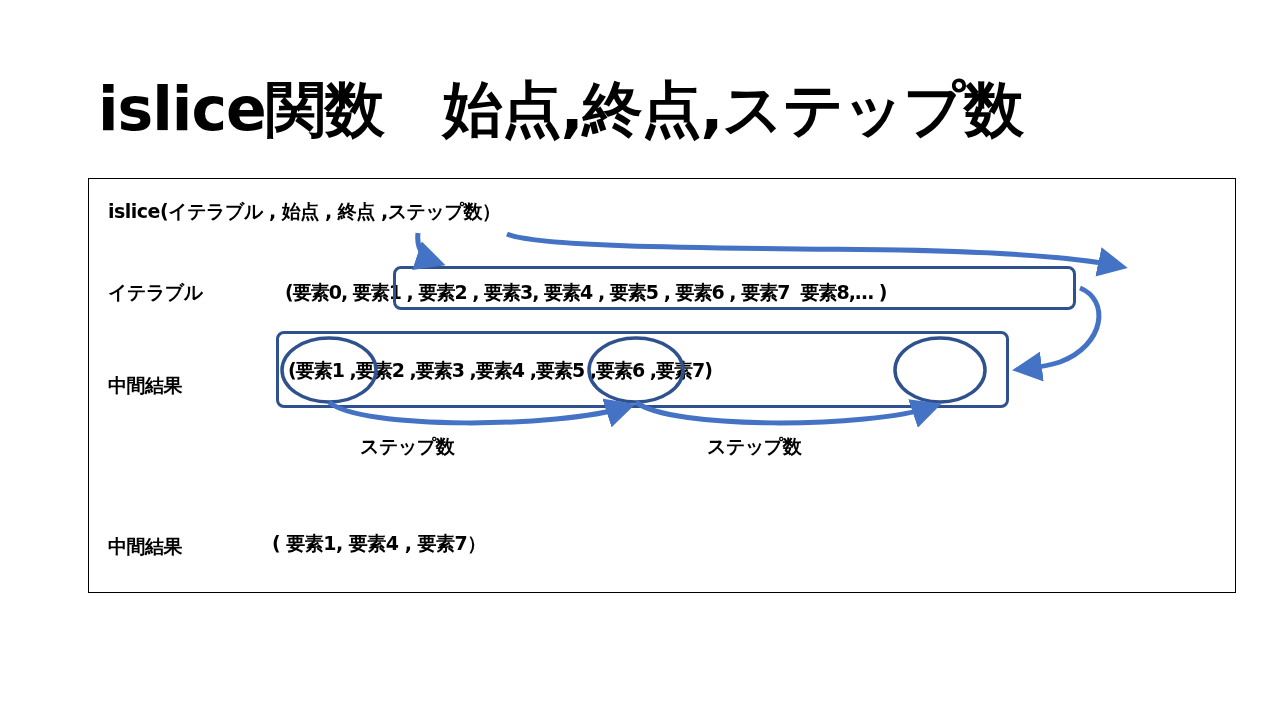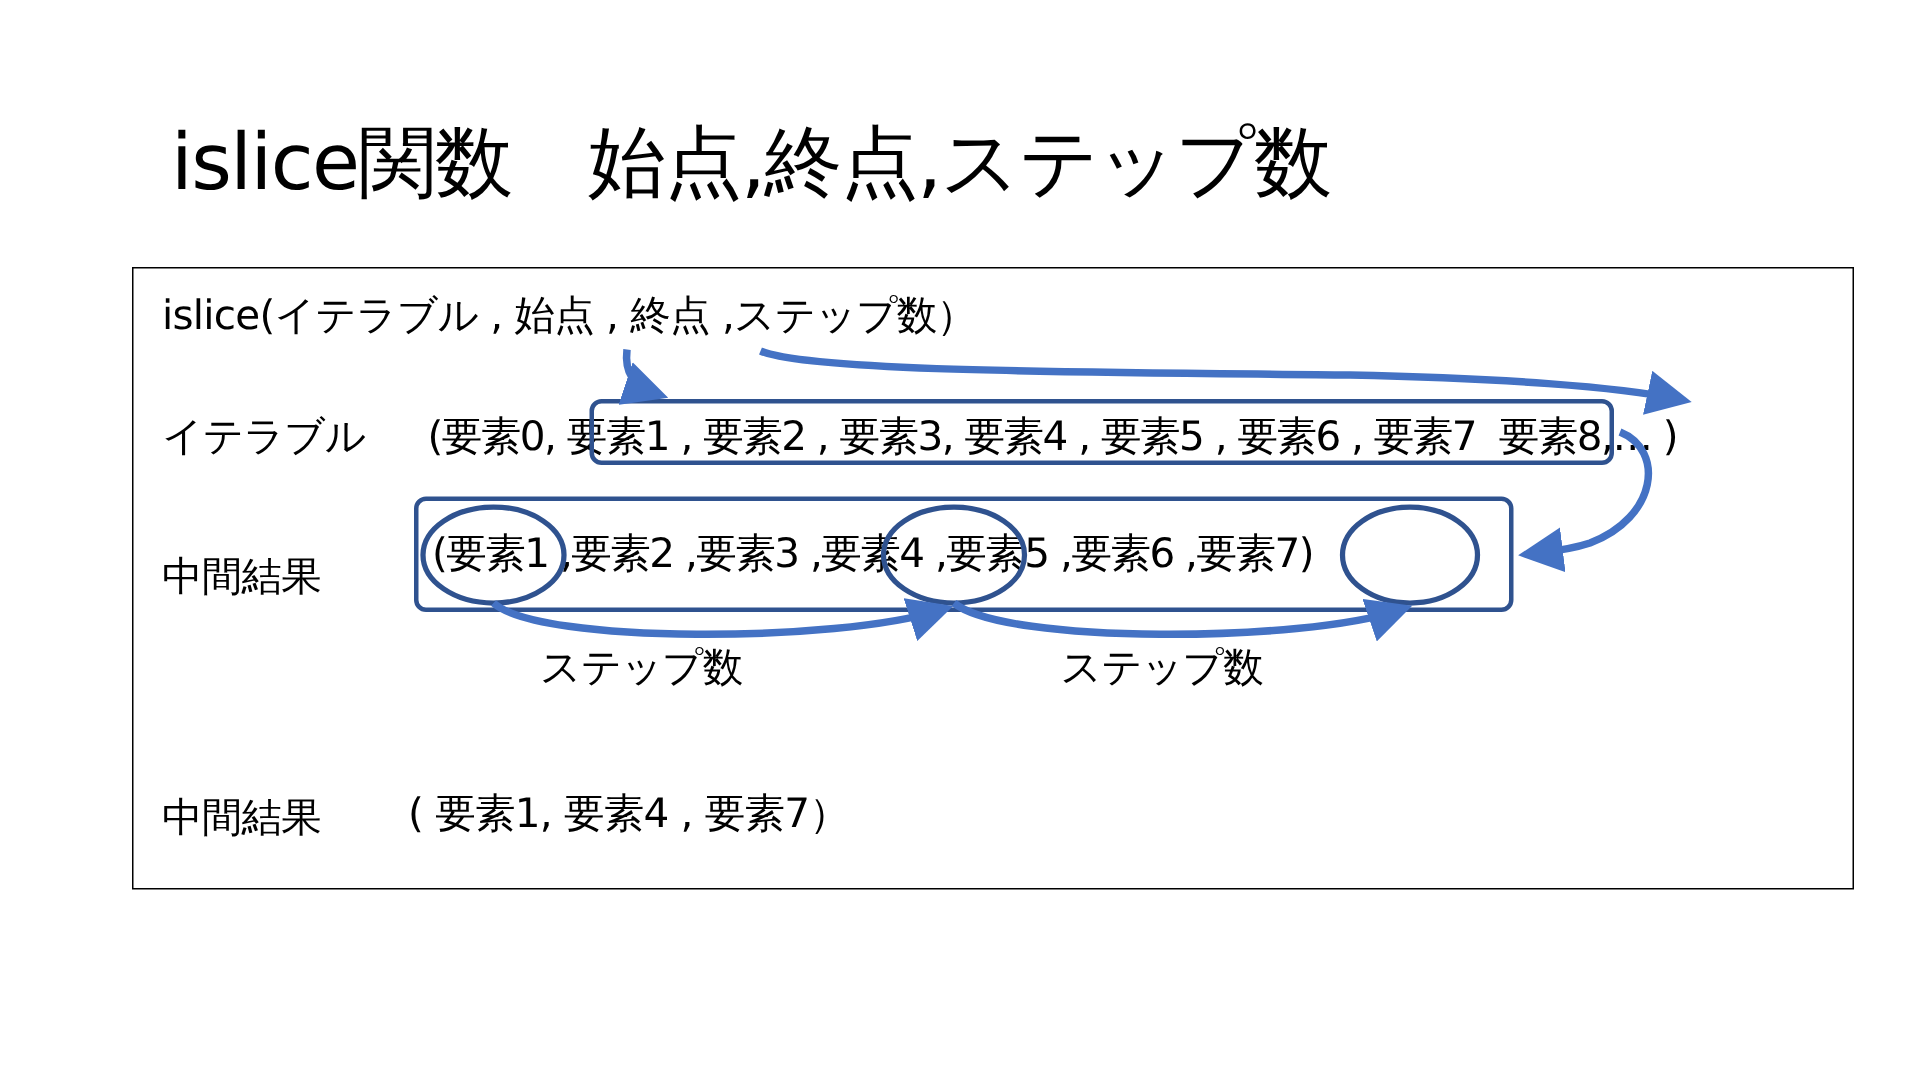--- a/index.html
+++ b/index.html
@@ -1,23 +1,23 @@
 <!DOCTYPE html>
 <html><head>
   <meta charset="utf-8">
   <style>
     html, body { margin: 0; padding: 0; background: #ffffff; }
     body { width: 1280px; height: 720px; position: relative; overflow: hidden;
            font-family: "DejaVu Sans", "Liberation Sans", sans-serif; color: #000; }
-    .title { position: absolute; left: 114px; top: 74px; font-size: 52px; font-weight: normal;
+    .title { position: absolute; left: 98px; top: 74px; font-size: 60px; font-weight: bold;
              letter-spacing: -1px; white-space: pre; line-height: 70px; }
     .frame { position: absolute; left: 88px; top: 178px; width: 1148px; height: 415px;
              border: 1.5px solid #000; box-sizing: border-box; }
-    .line { position: absolute; font-size: 27px; white-space: pre; line-height: 36px;
-            font-weight: 400; letter-spacing: -0.5px; }
+    .line { position: absolute; font-size: 19px; white-space: pre; line-height: 36px;
+            font-weight: 700; letter-spacing: -0.5px; }
     .rbox { position: absolute; border: 3px solid #2F528F; border-radius: 8px; box-sizing: border-box; }
     svg.overlay { position: absolute; left: 0; top: 0; width: 1280px; height: 720px; pointer-events: none; }
   </style>
 </head>
 <body>
 
 <div class="title">islice関数　始点,終点,ステップ数</div>
 
 <div class="frame"></div>
 

